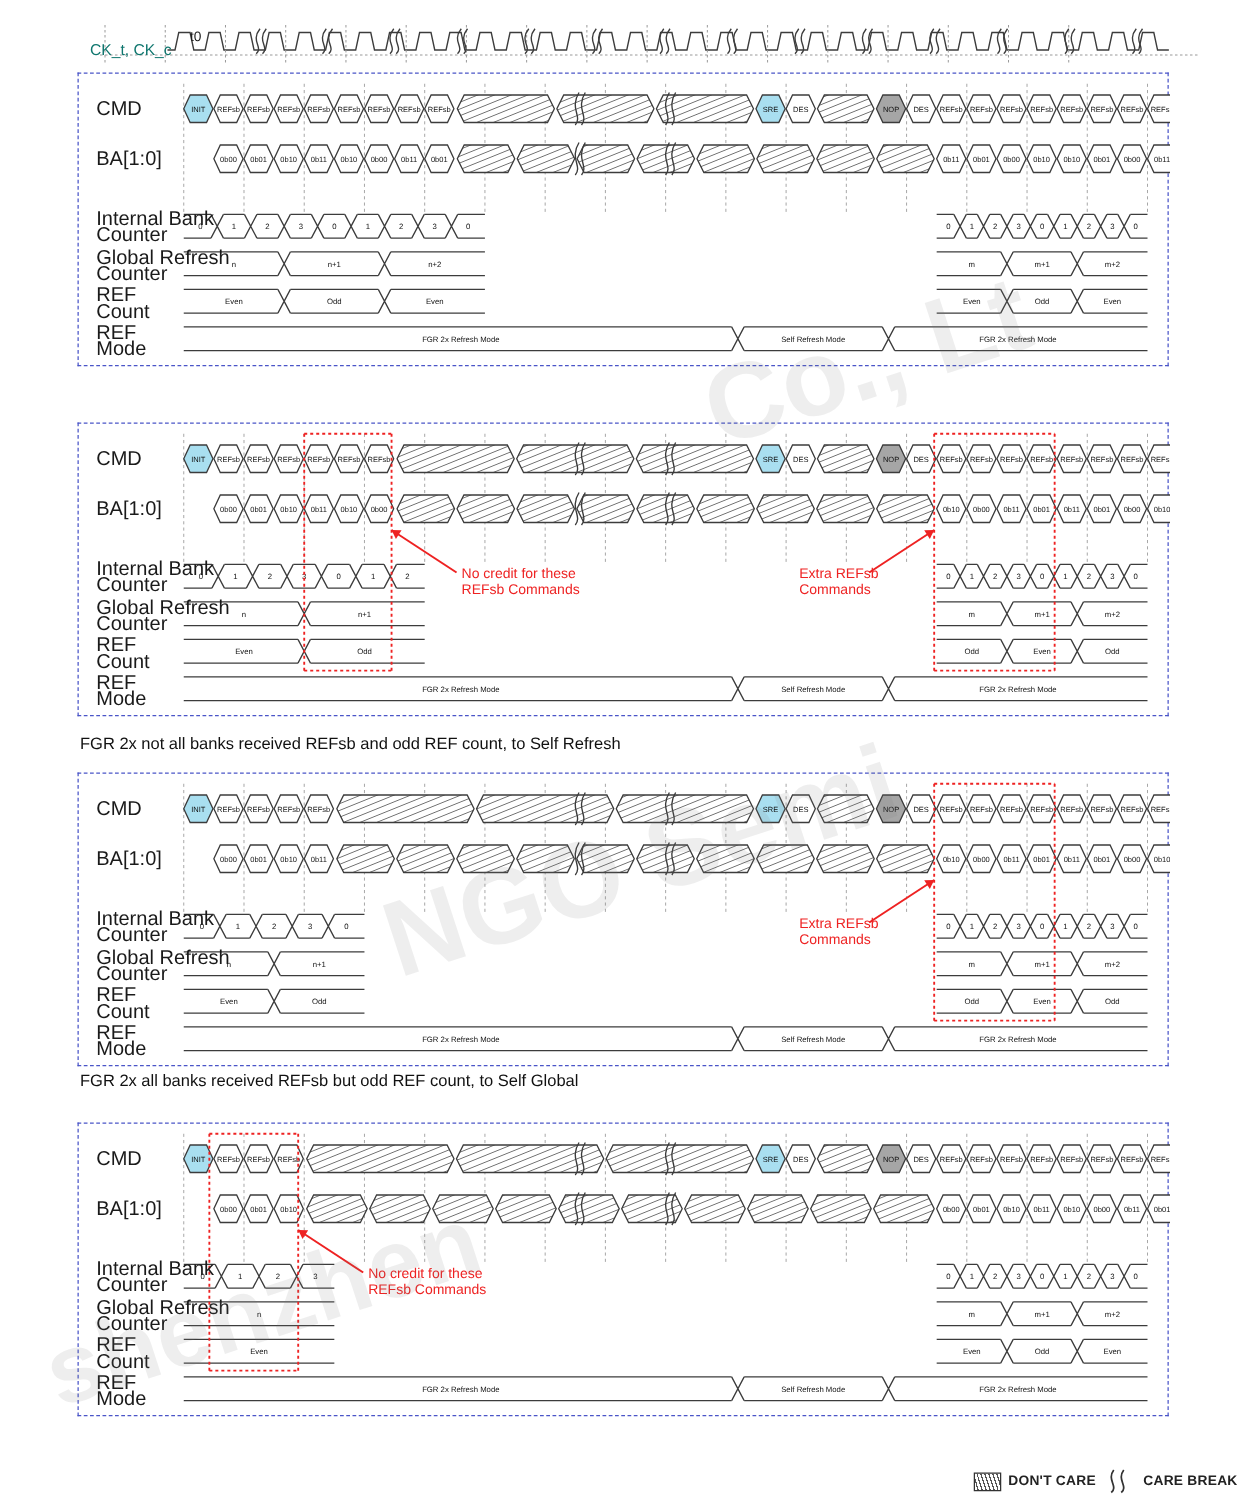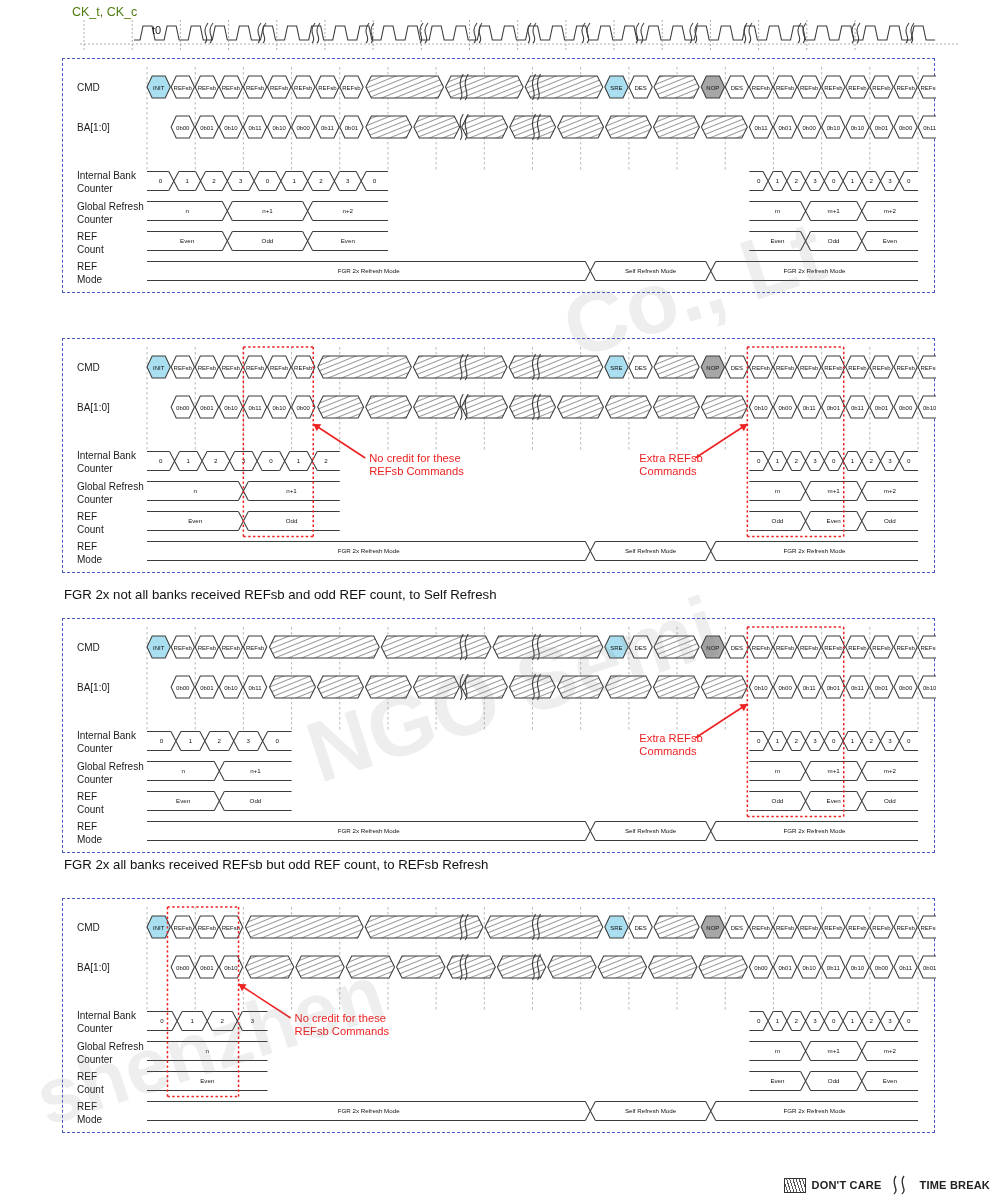--- a/index.html
+++ b/index.html
@@ -23,42 +23,42 @@
     white-space: nowrap;
     z-index: 60;
   }
   .wm1 { left: 30px; top: 1000px; font-size: 78px; transform: rotate(-18deg); }
   .wm2 { left: 300px; top: 640px; font-size: 86px; transform: rotate(-18deg); }
   .wm3 { left: 560px; top: 240px; font-size: 86px; transform: rotate(-18deg); }
 
   
   .clockrow { position: absolute; left: 0; top: 0; width: 998px; height: 52px; }
   .clk-label {
-    position: absolute; left: 72px; top: 6px;
-    font-size: 12.5px; color: #4d7c0f; line-height: 13px;
+    position: absolute; left: 72px; top: 34px;
+    font-size: 12.5px; color: #0f766e; line-height: 13px;
   }
   .t0 {
     position: absolute; left: 152px; top: 24px;
     font-size: 11px; color: #1a1a1a;
   }
 
   
   .panel {
     position: absolute; left: 62px; width: 873px;
     border: 1.3px dashed #4a55c8;
     background: #fff;
   }
   .caption {
     position: absolute; left: 64px;
     font-size: 13.2px; color: #111;
     white-space: nowrap;
   }
   .rowlabel {
     position: absolute;
-    font-size: 10px; color: #1a1a1a; line-height: 13.4px;
+    font-size: 16px; color: #1a1a1a; line-height: 13.4px;
     white-space: pre-line; text-align: left;
   }
   svg { display: block; }
   .legend {
     position: absolute; right: 8px; bottom: 8px;
     display: flex; align-items: center; gap: 6px;
     font-size: 11px; color: #222; font-weight: 700;
   }
   .legend .sw {
     width: 22px; height: 15px; border: 1.2px solid #333;
@@ -817,21 +817,21 @@
       <div class="rowlabel" style="left: 14px; top: 62px;">BA[1:0]</div>
       <div class="rowlabel" style="left: 14px; top: 110px;">Internal Bank
 Counter</div>
       <div class="rowlabel" style="left: 14px; top: 141px;">Global Refresh
 Counter</div>
       <div class="rowlabel" style="left: 14px; top: 171px;">REF
 Count</div>
       <div class="rowlabel" style="left: 14px; top: 201px;">REF
 Mode</div>
     </div>
-  <div class="caption" id="c3" style="top:857px;">FGR 2x all banks received REFsb but odd REF count, to REFsb Refresh</div>
+  <div class="caption" id="c3" style="top:857px;">FGR 2x all banks received REFsb but odd REF count, to Self Global</div>
 
   <div class="panel" id="p4" style="top:898px;height:235px;">
       <svg width="873" height="235">
         <defs>
           <pattern id="hx3" width="5" height="5" patternUnits="userSpaceOnUse" patternTransform="rotate(68)">
             <rect width="5" height="5" fill="#fff"></rect>
             <line x1="0" y1="0" x2="0" y2="5" stroke="#4a4a4a" stroke-width="1.15"></line>
           </pattern>
         </defs>
         <line x1="84" y1="8" x2="84" y2="112" stroke="#9a9a9a" stroke-width="0.7" stroke-dasharray="2.5,2.5"></line>
@@ -1019,16 +1019,16 @@
 Mode</div>
     </div>
 
   <div class="legend">
     <span class="sw"></span>
     <span class="lgtxt">DON'T CARE</span>
     <svg width="26" height="22">
       <path d="M6,20 C12,15 2,10 8,2" stroke="#333" stroke-width="1.4" fill="none"></path>
       <path d="M14,20 C20,15 10,10 16,2" stroke="#333" stroke-width="1.4" fill="none"></path>
     </svg>
-    <span class="lgtxt">TIME BREAK</span>
+    <span class="lgtxt">CARE BREAK</span>
   </div>
 
 </div>
 
 </body></html>

